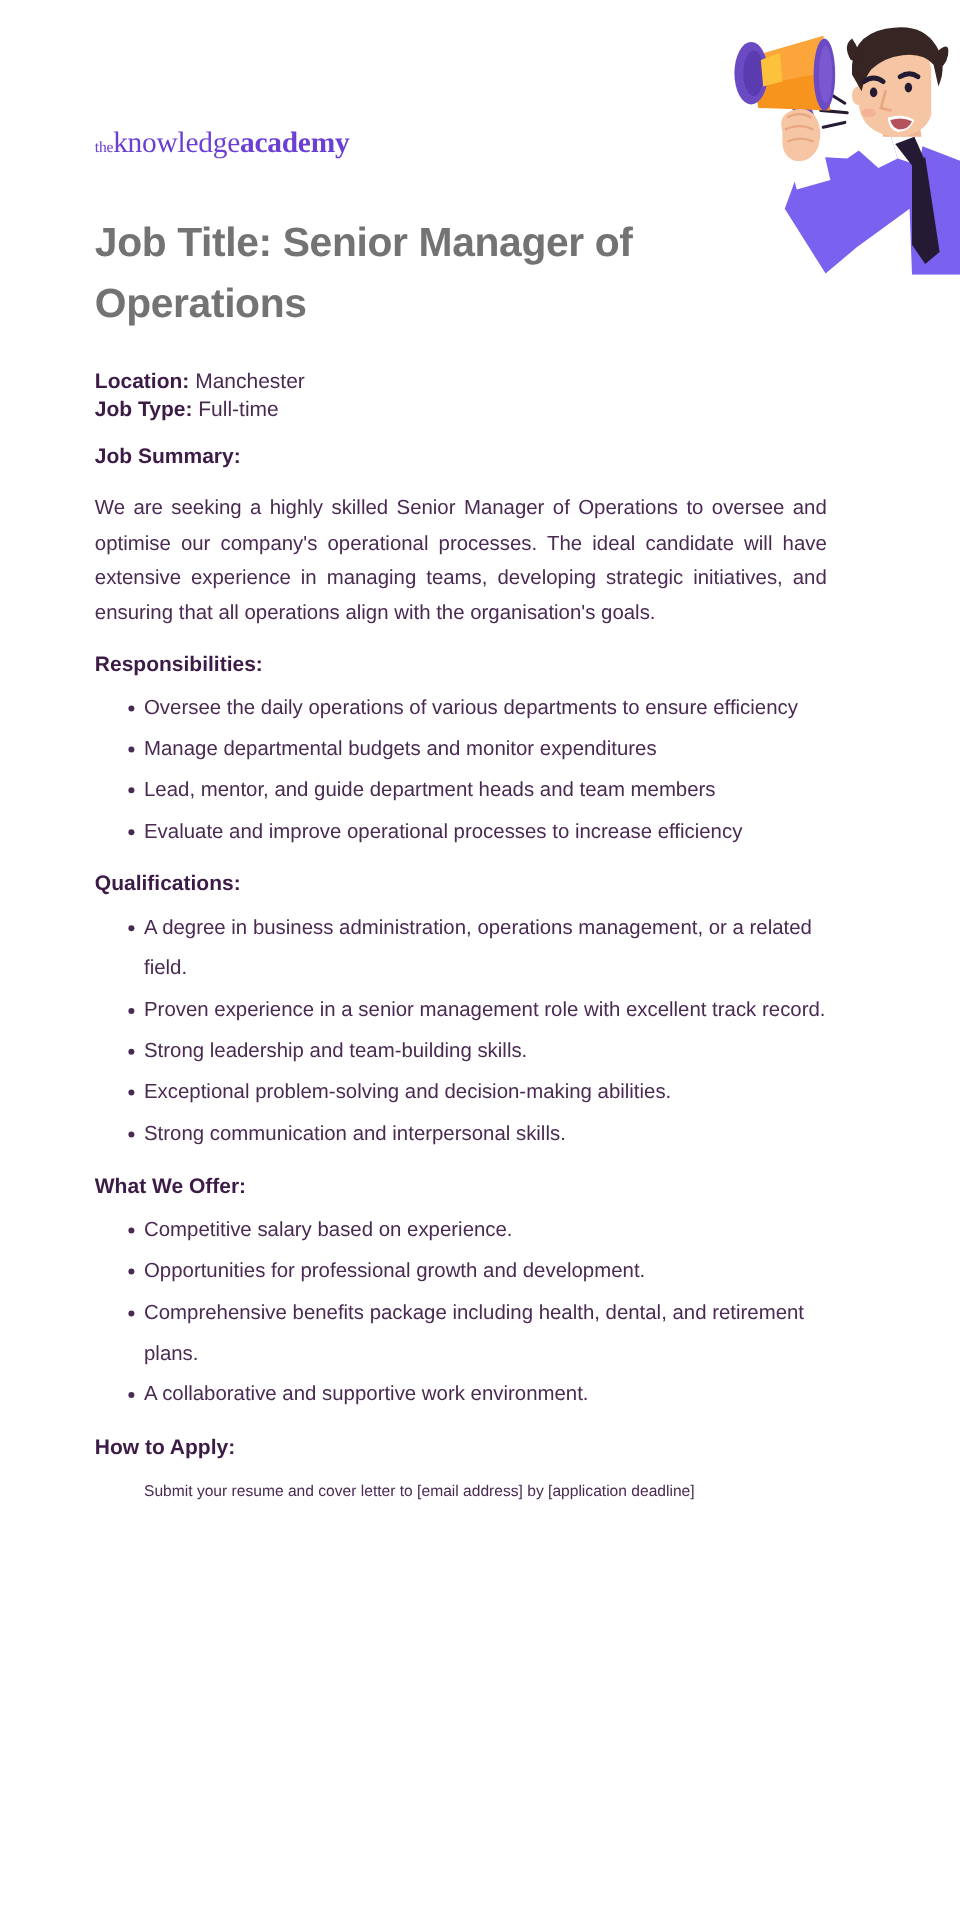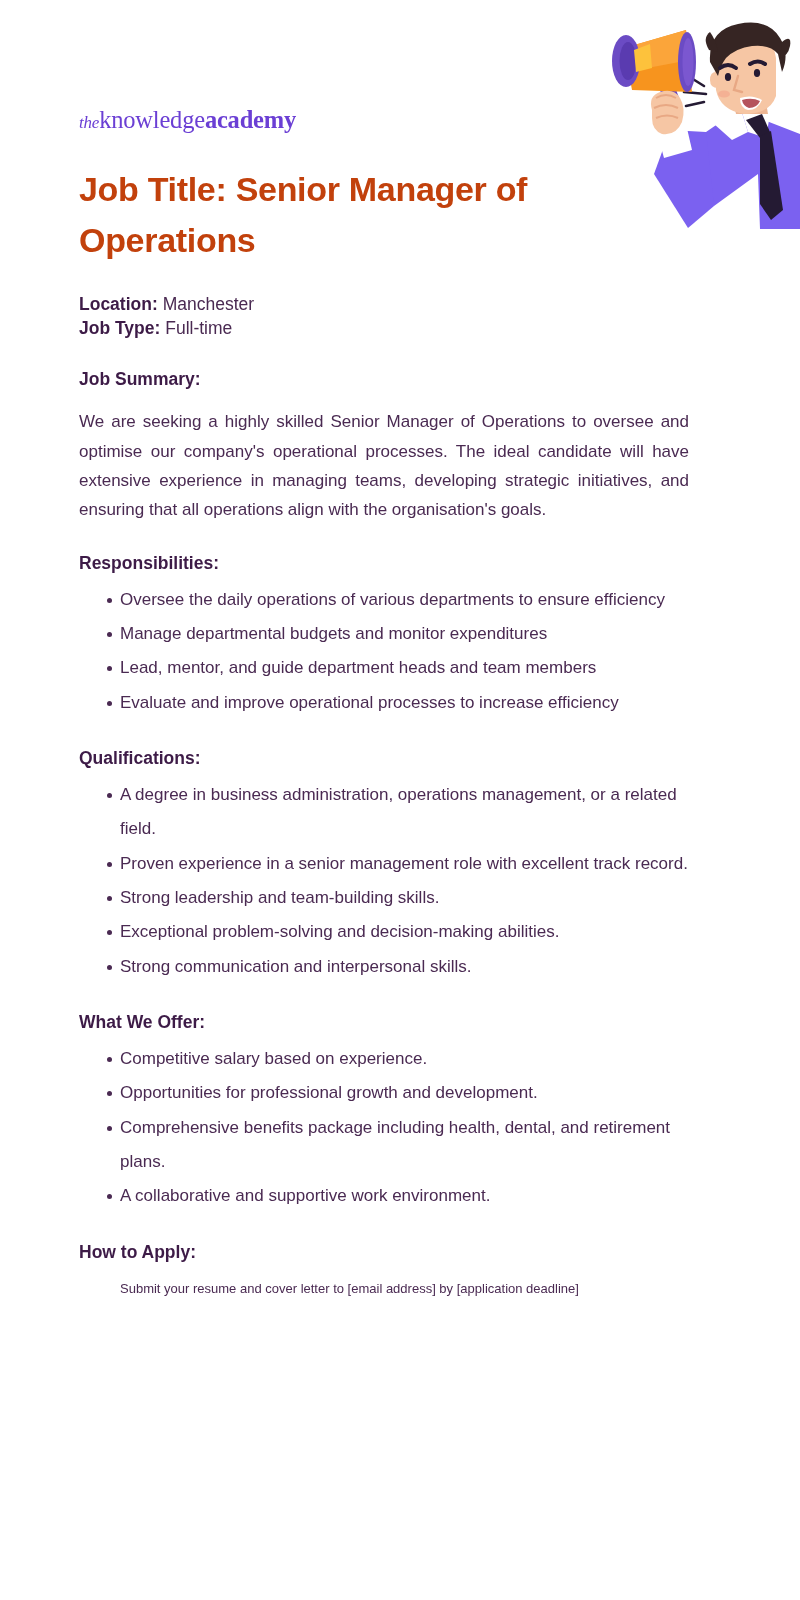--- a/index.html
+++ b/index.html
@@ -44,58 +44,57 @@
   .logo {
     font-family: "Liberation Serif", serif;
     font-size: 24.5px;
     color: #6b3fd4;
     letter-spacing: -0.2px;
     margin-top: 108px;
     line-height: 1;
     white-space: nowrap;
   }
   .logo .the {
-    font-style: italic;
-    font-size: 17px;
+    font-size: 13px;
   }
   .logo .kn {
     font-weight: 400;
   }
   .logo .ac {
     font-weight: bold;
   }
 
   .job-title {
     font-size: 34px;
     font-weight: bold;
-    color: #c2410c;
+    color: #737373;
     line-height: 1.5;
     letter-spacing: -0.3px;
-    margin-top: 31px;
+    margin-top: 44px;
     max-width: 500px;
   }
 
   .meta {
     margin-top: 26px;
   }
   .meta-line {
     font-size: 17.5px;
     line-height: 1.42;
     color: #4a2a52;
   }
   .meta-line .label {
     font-weight: bold;
     color: #3d1b47;
   }
 
   .section-heading {
     font-size: 17.5px;
     font-weight: bold;
     color: #3d1b47;
-    margin-top: 28px;
+    margin-top: 16px;
     margin-bottom: 9px;
   }
 
   .summary-text {
     font-size: 17px;
     line-height: 1.73;
     text-align: justify;
     color: #4a2a52;
     max-width: 610px;
   }

